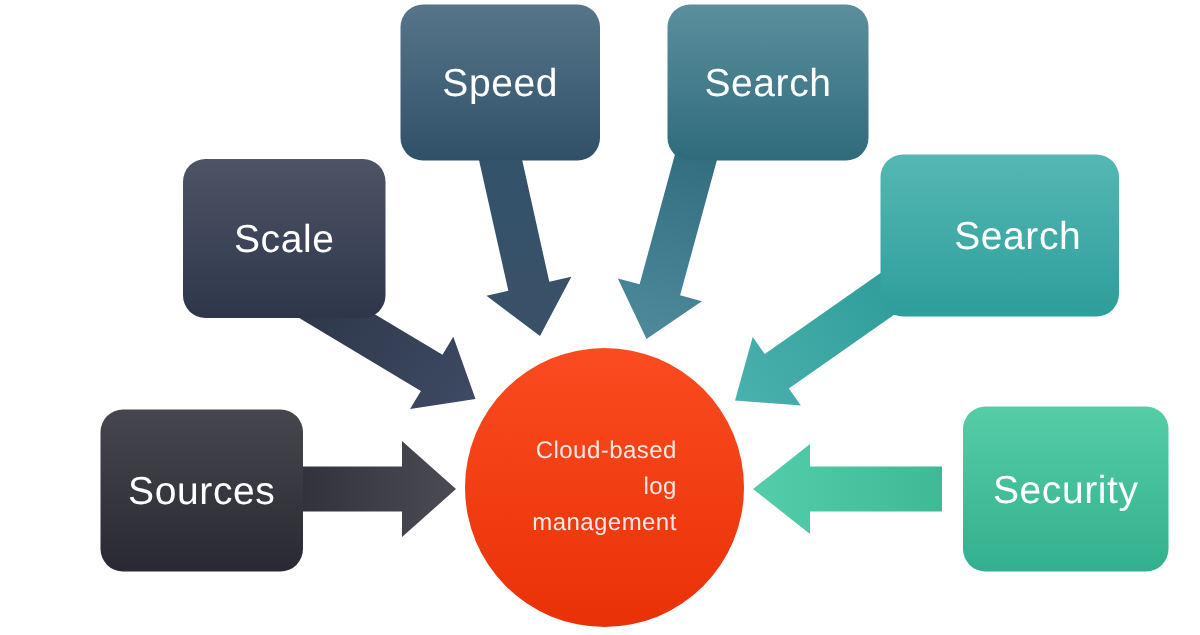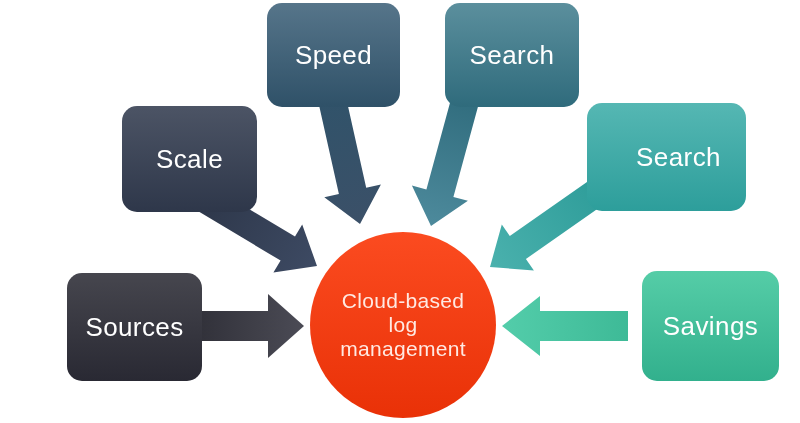--- a/index.html
+++ b/index.html
@@ -22,23 +22,23 @@
     top: 232px;
     width: 186px;
     height: 186px;
     border-radius: 50%;
     z-index: 1;
     display: flex;
     align-items: center;
     justify-content: center;
   }
   .center-label {
-    text-align: center;
+    text-align: right;
     color: #ffe9e2;
-    font-size: 21px;
+    font-size: 16px;
     line-height: 24px;
     letter-spacing: 0.3px;
   }
   
   svg.arrows {
     position: absolute;
     left: 0; top: 0;
     width: 800px;
     height: 423px;
     z-index: 2;
@@ -121,16 +121,16 @@
   <div class="box" id="box-scale" style="background: linear-gradient(rgb(76, 84, 101), rgb(46, 55, 74));">
     <span>Scale</span>
   </div>
   <div class="box" id="box-search" style="background: linear-gradient(rgb(85, 183, 179), rgb(45, 158, 155)); padding-left: 24px;">
     <span>Search</span>
   </div>
   <div class="box" id="box-security" style="background: linear-gradient(rgb(70, 70, 78), rgb(41, 41, 51));">
     <span>Sources</span>
   </div>
   <div class="box" id="box-savings" style="background: linear-gradient(rgb(85, 205, 167), rgb(50, 176, 141));">
-    <span>Savings</span>
+    <span>Security</span>
   </div>
 
 </div>
 
 </body></html>

